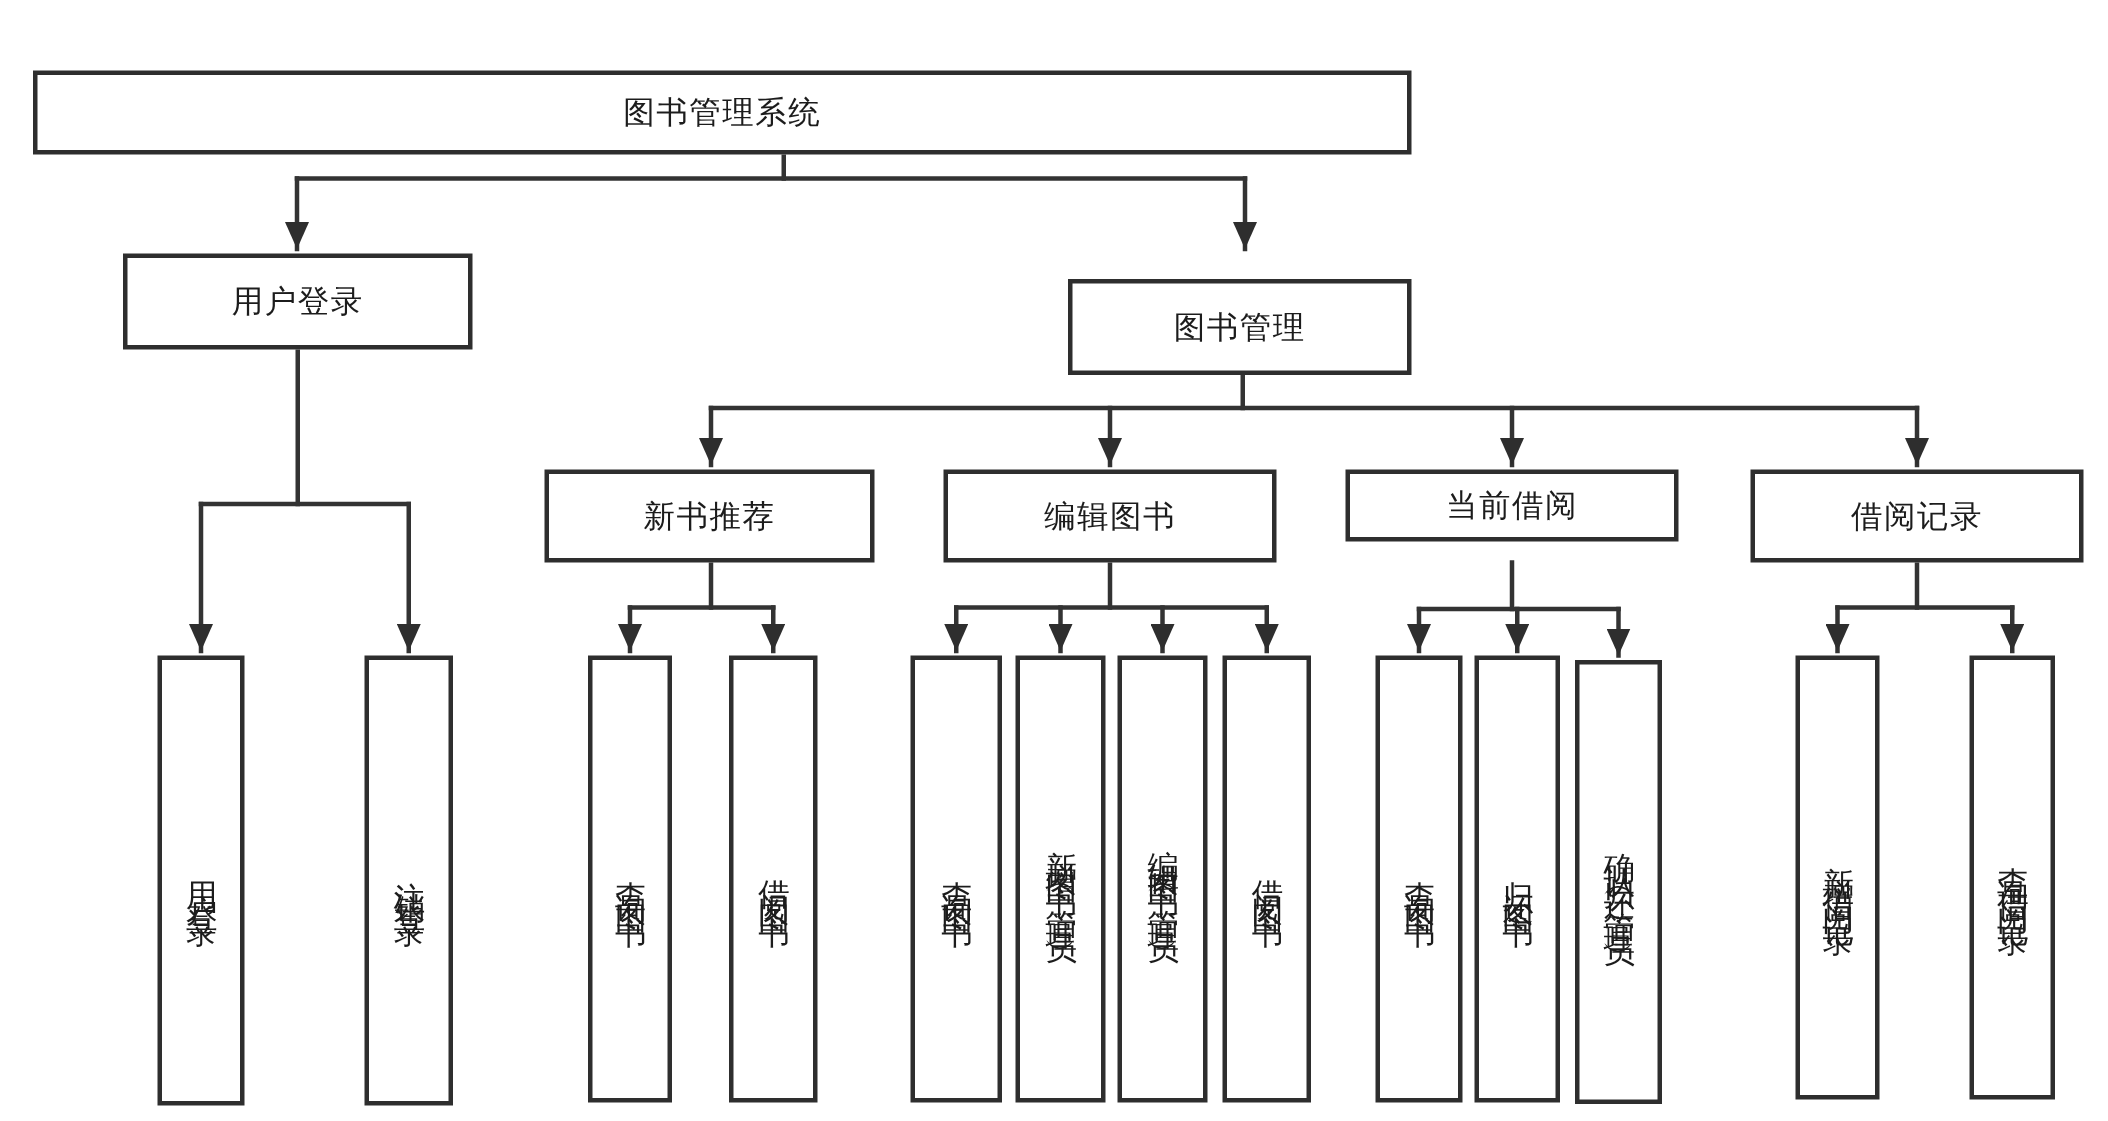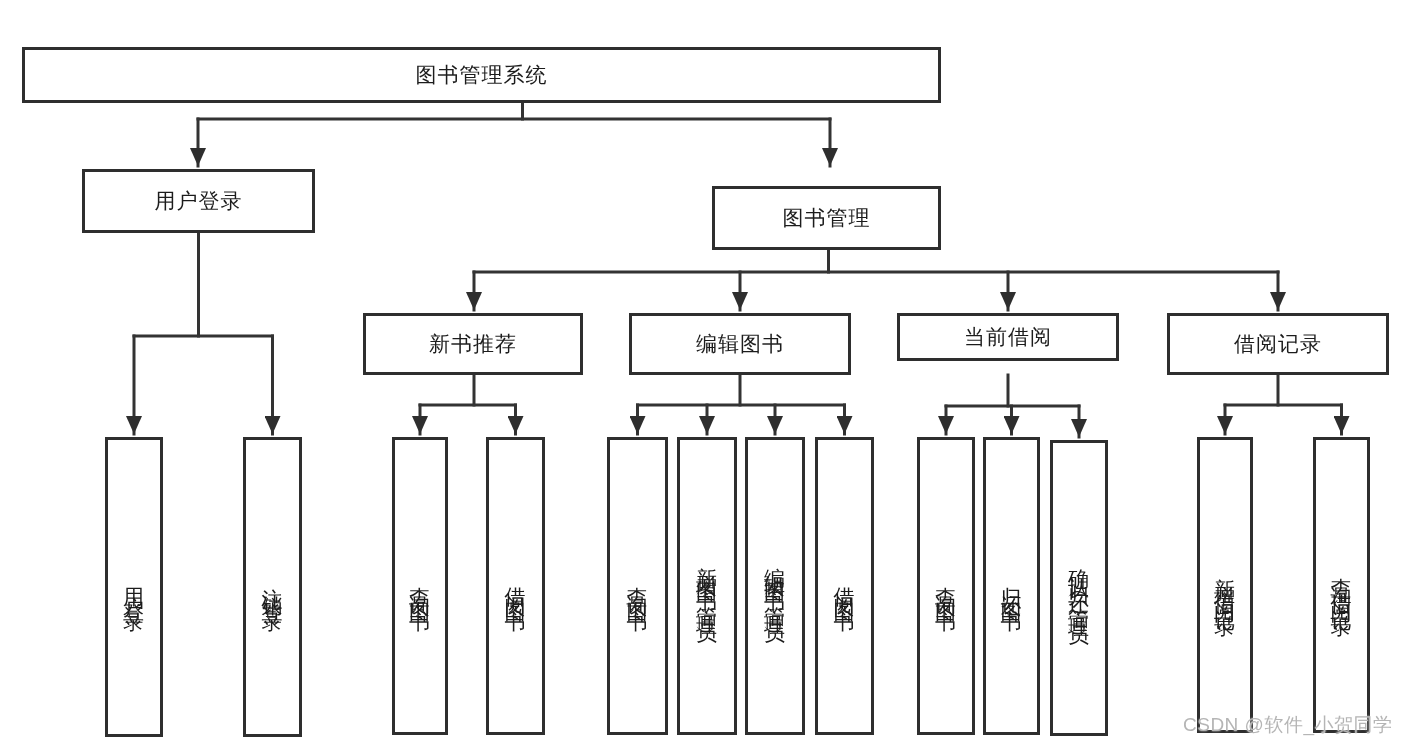--- a/index.html
+++ b/index.html
@@ -174,15 +174,14 @@
     <span class="vlabel">确认归还（管理员）</span>
   </div>
 
   <div class="node" style="left:1197px; top:437px; width:56px; height:296px;">
     <span class="vlabel">新增借阅记录</span>
   </div>
   <div class="node" style="left:1313px; top:437px; width:57px; height:296px;">
     <span class="vlabel">查询借阅记录</span>
   </div>
 
-  <div class="watermark">CSDN @软件_小贺同学</div>
 
 </div>
 
 </body></html>

